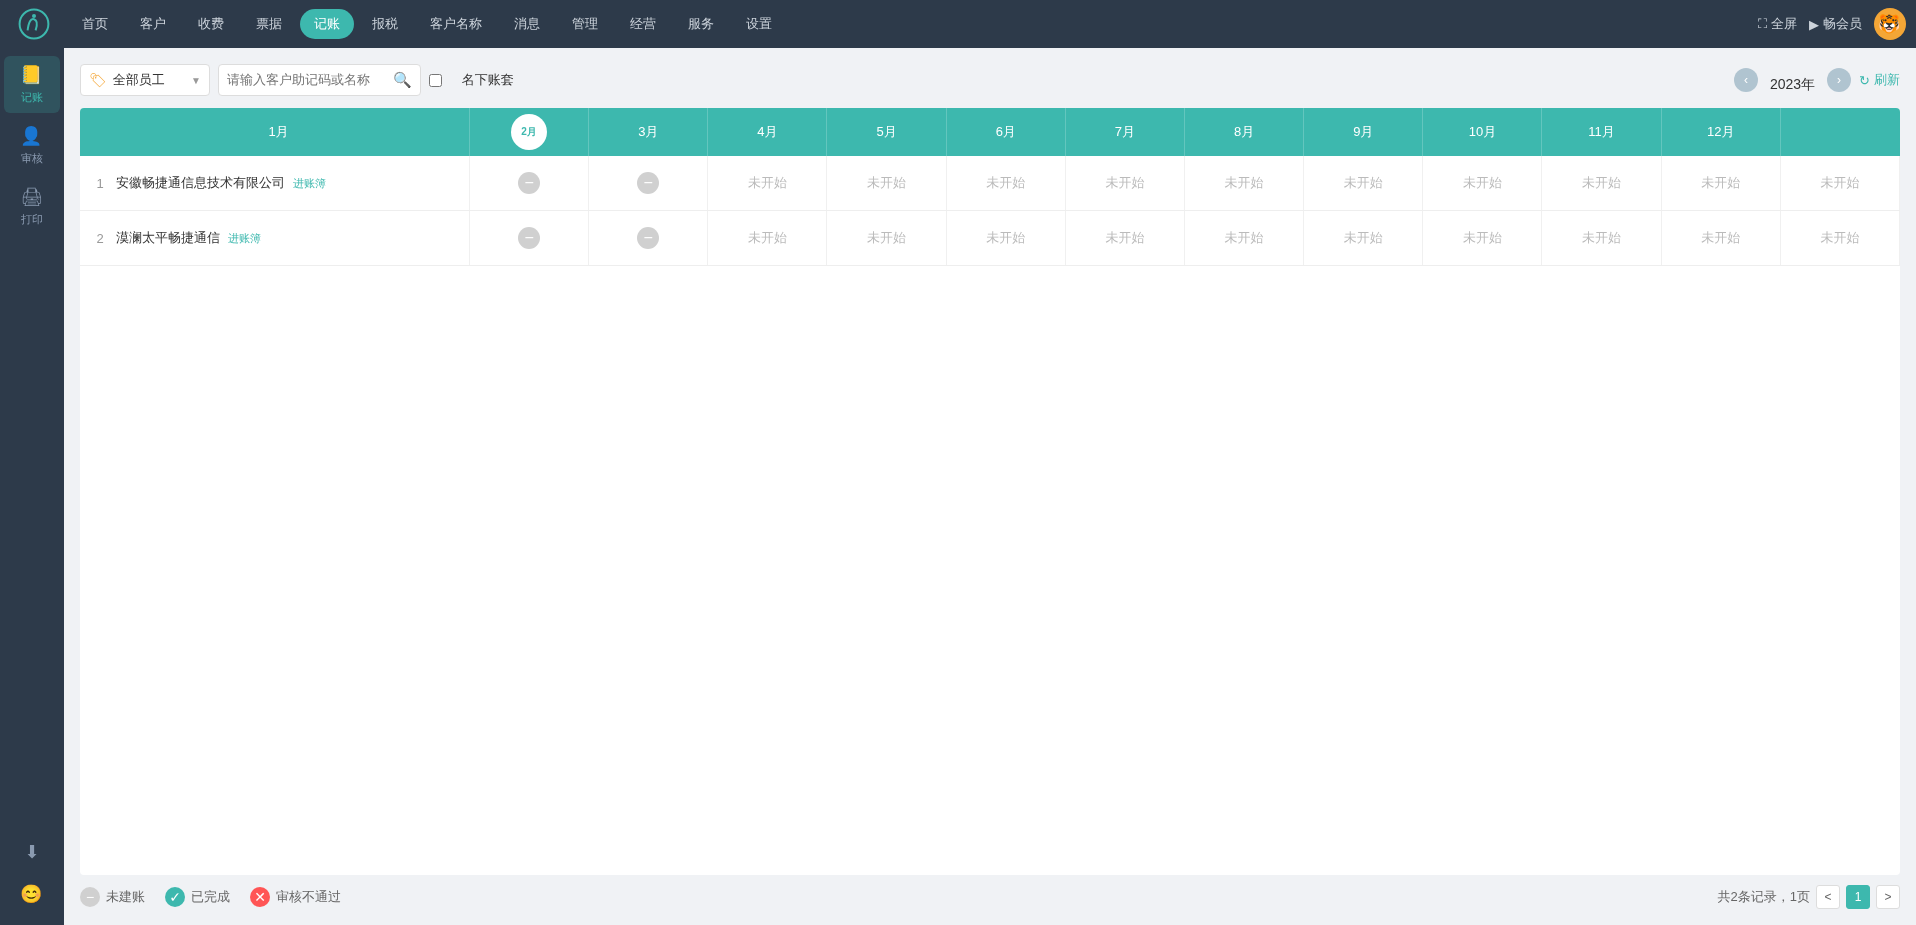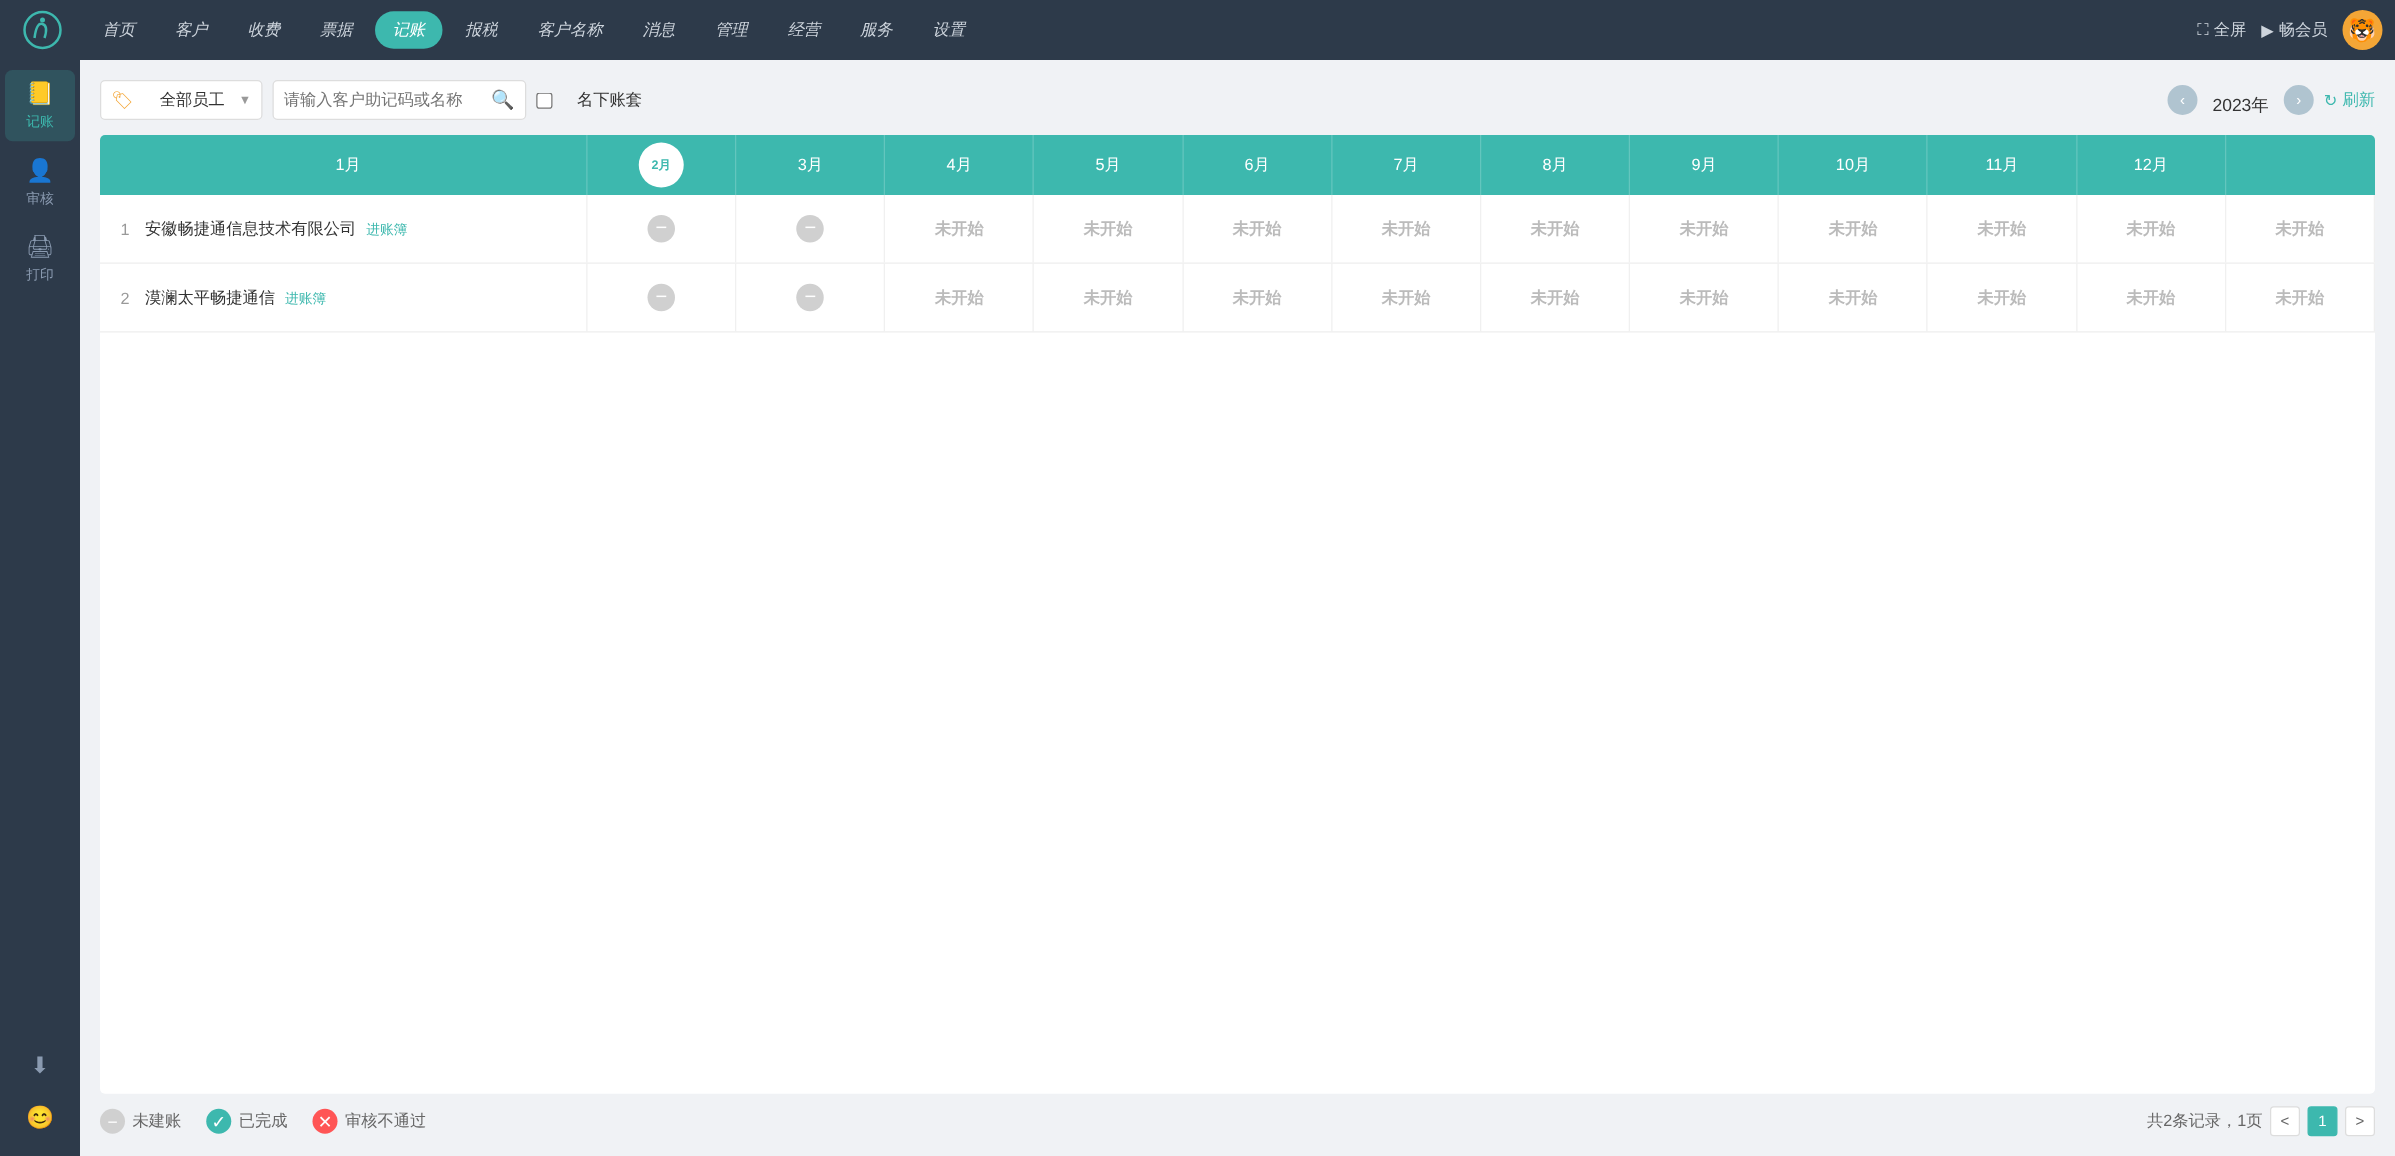--- a/index.html
+++ b/index.html
@@ -23,21 +23,20 @@
     }
     .logo-icon {
       width: 32px;
       height: 32px;
     }
     .nav-items {
       display: flex;
       align-items: center;
       gap: 4px;
       flex: 1;
-      font-style: italic;
     }
     .nav-item {
       color: #cdd4dc;
       padding: 6px 14px;
       border-radius: 4px;
       cursor: pointer;
       font-size: 13px;
       white-space: nowrap;
     }
     .nav-item.active {
@@ -137,21 +136,21 @@
       padding: 4px 8px;
       height: 32px;
       gap: 6px;
       cursor: pointer;
       min-width: 130px;
     }
     .employee-select .tag-icon {
       color: #f4a636;
       font-size: 14px;
     }
-    .employee-select .select-text { color: #333; font-size: 13px; margin-left: 15px; }
+    .employee-select .select-text { color: #333; font-size: 13px; }
     .employee-select .arrow { color: #999; font-size: 10px; margin-left: auto; }
     .search-input-wrap {
       display: flex;
       align-items: center;
       border: 1px solid #ddd;
       border-radius: 4px;
       background: #fff;
       padding: 4px 8px;
       height: 32px;
       gap: 6px;
@@ -293,21 +292,21 @@
       height: 22px;
       border-radius: 50%;
       background: #d0d0d0;
       display: flex;
       align-items: center;
       justify-content: center;
       color: #fff;
       font-size: 16px;
       line-height: 1;
     }
-    .status-not-started { color: #bbb; font-size: 13px; font-weight: bold; }
+    .status-not-started { color: #bbb; font-size: 13px; }
 
     
     .footer {
       display: flex;
       align-items: center;
       padding: 10px 0 0 0;
       gap: 20px;
     }
     .legend-item {
       display: flex;

